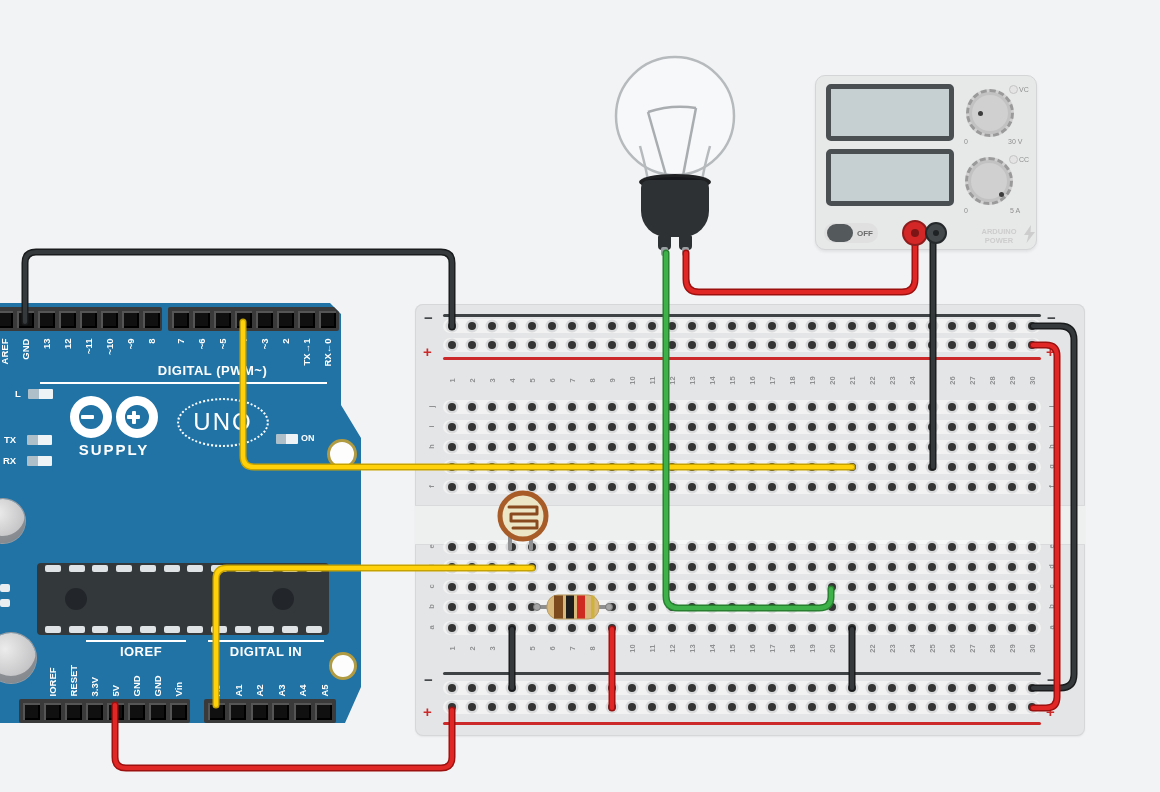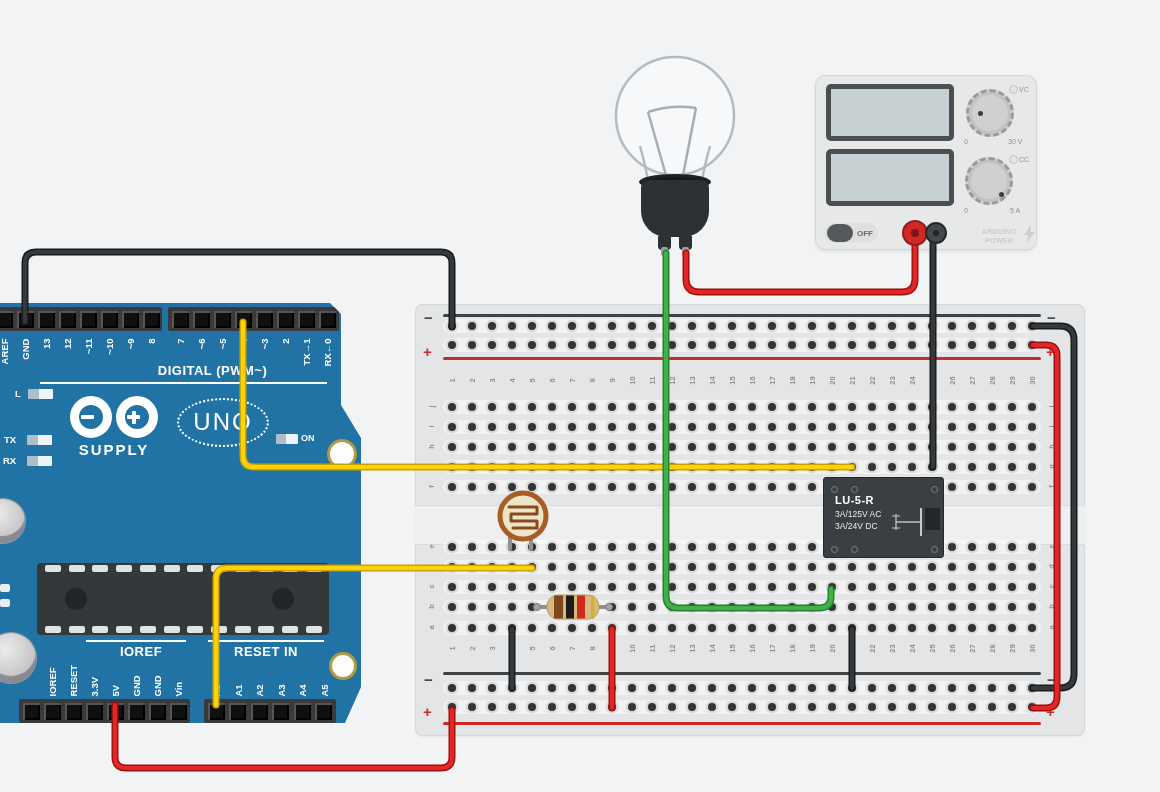--- a/index.html
+++ b/index.html
@@ -719,21 +719,21 @@
         <div class="chipdash" style="left: 245px; top: 63px;"></div>
         <div class="chipdash" style="left: 268.7px; top: 2px;"></div>
         <div class="chipdash" style="left: 268.7px; top: 63px;"></div>
         <div class="chipdot" style="left: 28px; top: 25px;"></div>
         <div class="chipdot" style="left: 235px; top: 25px;"></div>
       </div>
 
     <div class="secline" style="left:86px;top:337px;width:100px;"></div>
     <div class="sectext" style="left:96px;top:341px;width:90px;">IOREF</div>
     <div class="secline" style="left:208px;top:337px;width:116px;"></div>
-    <div class="sectext" style="left:216px;top:341px;width:100px;">RESET IN</div>
+    <div class="sectext" style="left:216px;top:341px;width:100px;">DIGITAL IN</div>
 
     <div class="cap" style="left:-19px;top:196px;width:44px;height:44px;"></div>
     <div class="cap" style="left:-14px;top:330px;width:50px;height:50px;"></div>
     <div class="abs" style="left:0;top:281px;width:10px;height:8px;background:#e9edef;border-radius:2px;"></div>
     <div class="abs" style="left:0;top:296px;width:10px;height:8px;background:#e9edef;border-radius:2px;"></div>
   </div>
 
   <div class="abs" id="psu">
     <div class="screen" style="top:8px;"></div>
     <div class="screen" style="top:73px;"></div>
@@ -800,39 +800,20 @@
       <circle cx="7" cy="15" r="3.5" fill="#a5a5a5" stroke="#7a7a7a"></circle>
       <circle cx="79" cy="15" r="3.5" fill="#a5a5a5" stroke="#7a7a7a"></circle>
       <rect x="17" y="3" width="52" height="24" rx="11" fill="#d9b87c" stroke="#bb9d60"></rect>
       <rect x="24" y="3.5" width="9" height="23" fill="#7d4a1e"></rect>
       <rect x="36" y="3.5" width="8" height="23" fill="#1d1d1d"></rect>
       <rect x="47" y="3.5" width="8" height="23" fill="#cf2a22"></rect>
       <rect x="61" y="3.5" width="3.5" height="23" fill="#cdb23c"></rect>
     </svg>
   </div>
 
-  <div class="abs" id="relay">
-    <div class="relay-pin" style="left:6.5px;top:7.5px;"></div>
-    <div class="relay-pin" style="left:26.5px;top:7.5px;"></div>
-    <div class="relay-pin" style="left:106.5px;top:7.5px;"></div>
-    <div class="relay-pin" style="left:6.5px;top:67.5px;"></div>
-    <div class="relay-pin" style="left:26.5px;top:67.5px;"></div>
-    <div class="relay-pin" style="left:106.5px;top:67.5px;"></div>
-    <div id="relay-name">LU-5-R</div>
-    <div class="relay-line" style="top:31px;">3A/125V AC</div>
-    <div class="relay-line" style="top:43px;">3A/24V DC</div>
-    <svg width="121" height="81" style="position:absolute;left:0;top:0;">
-      <line x1="72" y1="44" x2="97" y2="44" stroke="#c7cbcd" stroke-width="1.4"></line>
-      <line x1="97" y1="30" x2="97" y2="58" stroke="#c7cbcd" stroke-width="2"></line>
-      <line x1="72" y1="36" x2="72" y2="52" stroke="#c7cbcd" stroke-width="1.2"></line>
-      <line x1="68" y1="38" x2="76" y2="38" stroke="#c7cbcd" stroke-width="1"></line>
-      <line x1="68" y1="50" x2="76" y2="50" stroke="#c7cbcd" stroke-width="1"></line>
-      <rect x="101" y="30" width="15" height="22" fill="#24272a"></rect>
-    </svg>
-  </div>
 
   <svg class="abs" id="wires">
     <path class="" d="M25,322 V263 Q25,252 36,252 H441 Q452,252 452,263 V327" stroke="#191b1c" stroke-width="7"></path>
       <path class="wire" d="M25,322 V263 Q25,252 36,252 H441 Q452,252 452,263 V327" stroke="#35393b" stroke-width="4.2"></path>
     <path class="" d="M243,322 V456 Q243,467 254,467 H852" stroke="#c7a300" stroke-width="7"></path>
       <path class="wire" d="M243,322 V456 Q243,467 254,467 H852" stroke="#ffd10a" stroke-width="4.2"></path>
     <path class="" d="M216,705 V579 Q216,568 227,568 H532" stroke="#c7a300" stroke-width="7"></path>
       <path class="wire" d="M216,705 V579 Q216,568 227,568 H532" stroke="#ffd10a" stroke-width="4.2"></path>
     <path class="" d="M115,705 V757 Q115,768 126,768 H441 Q452,768 452,757 V710" stroke="#9c100f" stroke-width="7"></path>
       <path class="wire" d="M115,705 V757 Q115,768 126,768 H441 Q452,768 452,757 V710" stroke="#e12726" stroke-width="4.2"></path>

